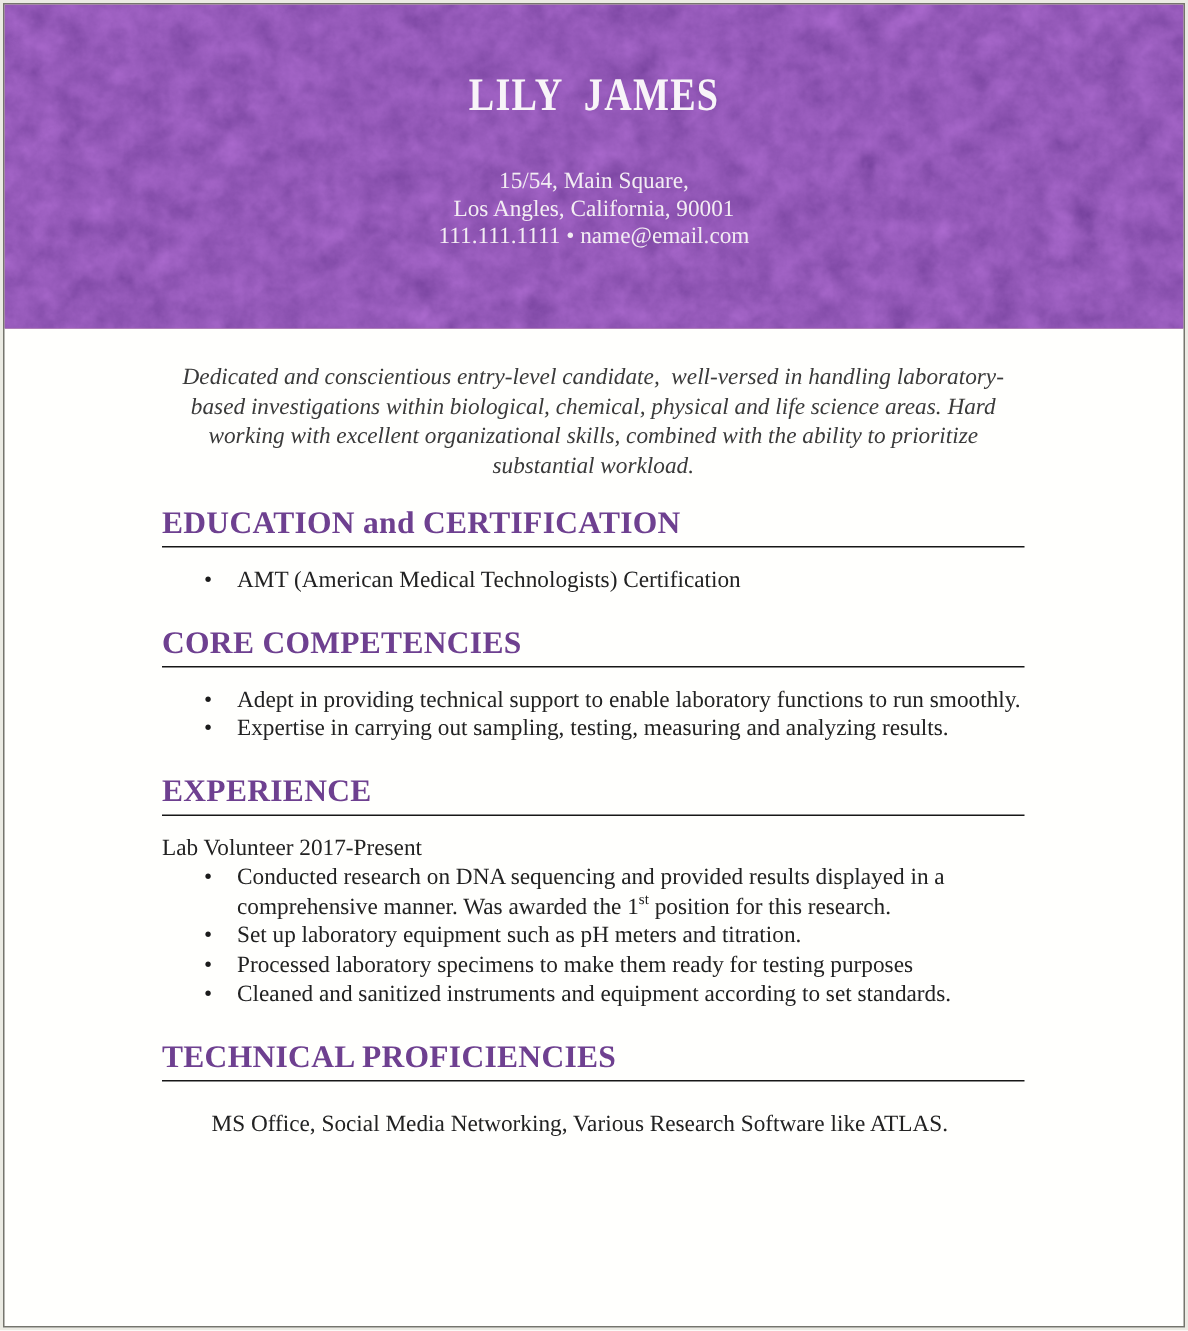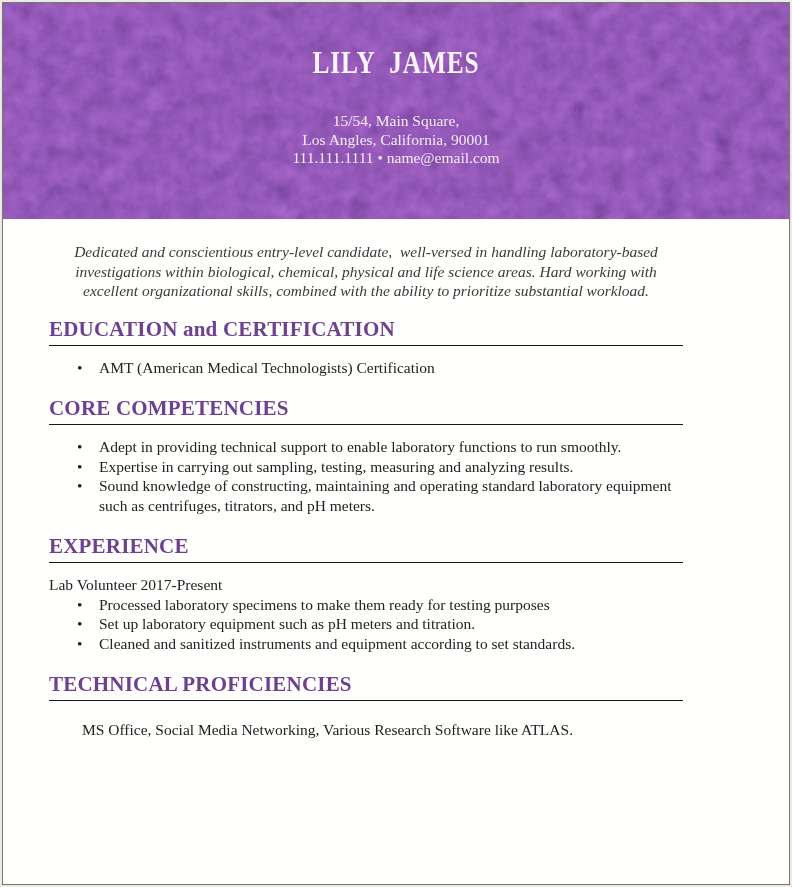--- a/index.html
+++ b/index.html
@@ -42,21 +42,21 @@
     color: #f8f4f8;
   }
   .address-block {
     margin-top: 31px;
     font-size: 15.5px;
     line-height: 18.5px;
     color: #f3edf3;
   }
   
   .content {
-    padding: 23px 106px 0 46px;
+    padding: 23px 106px 0 105px;
     font-size: 15.5px;
     color: #222222;
   }
   .summary {
     font-style: italic;
     text-align: center;
     line-height: 19.5px;
     white-space: pre-wrap;
     max-width: 590px;
     margin: 0 auto;
@@ -136,30 +136,32 @@
         <ul class="bullets">
           <li>AMT (American Medical Technologists) Certification</li>
         </ul>
       </section>
 
       <section>
         <h2 class="sec-heading">CORE COMPETENCIES</h2>
         <ul class="bullets">
           <li>Adept in providing technical support to enable laboratory functions to run smoothly.</li>
           <li>Expertise in carrying out sampling, testing, measuring and analyzing results.</li>
-          <li>Sound knowledge of constructing, maintaining and operating standard laboratory equipment such as centrifuges, titrators, and pH meters.</li>
         </ul>
       </section>
 
       <section>
         <h2 class="sec-heading">EXPERIENCE</h2>
         <div class="role-line">Lab Volunteer 2017-Present</div>
         <ul class="bullets exp-bullets">
+          <li>
+            <span>Conducted research on DNA sequencing and provided results displayed in a comprehensive manner. Was awarded the 1</span><sup class="ordinal">st</sup><span> position for this research.</span>
+          </li>
+          <li>Set up laboratory equipment such as pH meters and titration.</li>
           <li>Processed laboratory specimens to make them ready for testing purposes</li>
-          <li>Set up laboratory equipment such as pH meters and titration.</li>
           <li>Cleaned and sanitized instruments and equipment according to set standards.</li>
         </ul>
       </section>
 
       <section>
         <h2 class="sec-heading">TECHNICAL PROFICIENCIES</h2>
         <div class="tech-line">MS Office, Social Media Networking, Various Research Software like ATLAS.</div>
       </section>
 
     </main>

